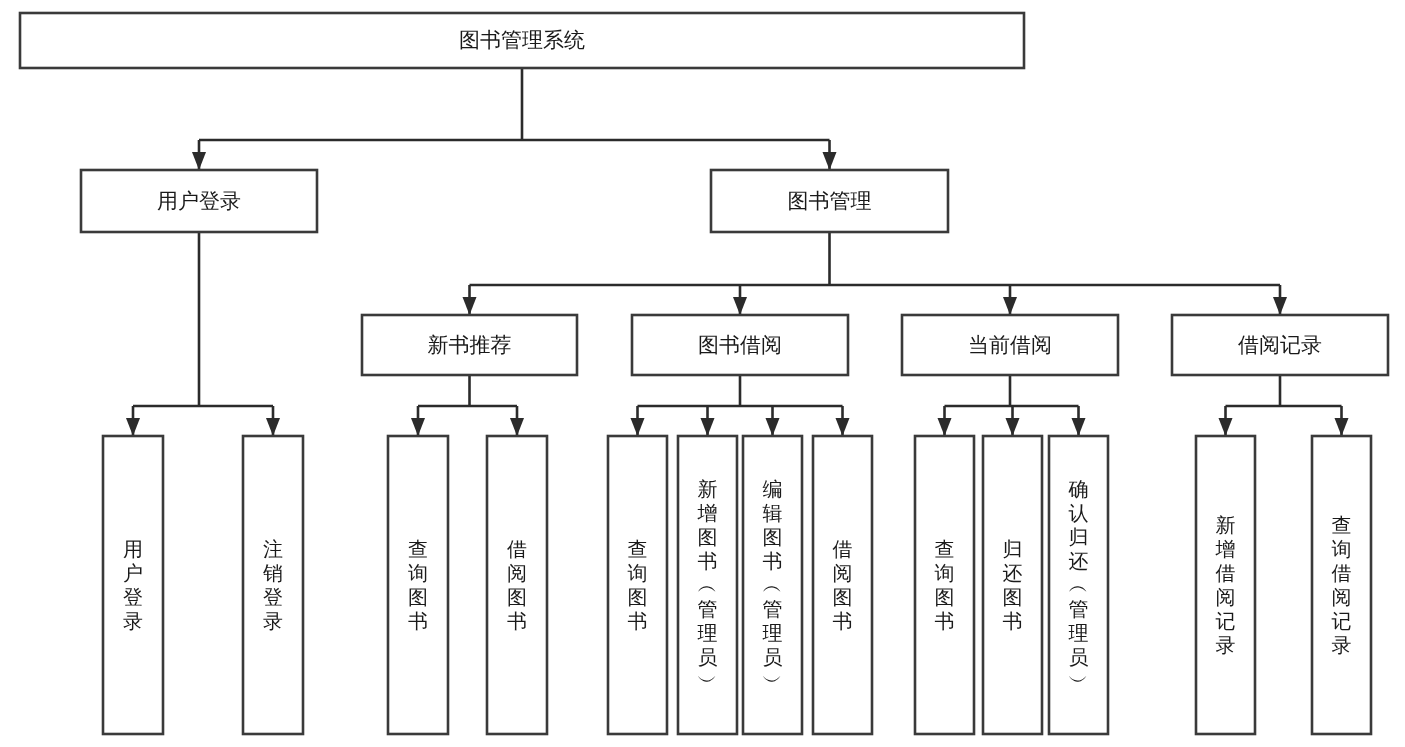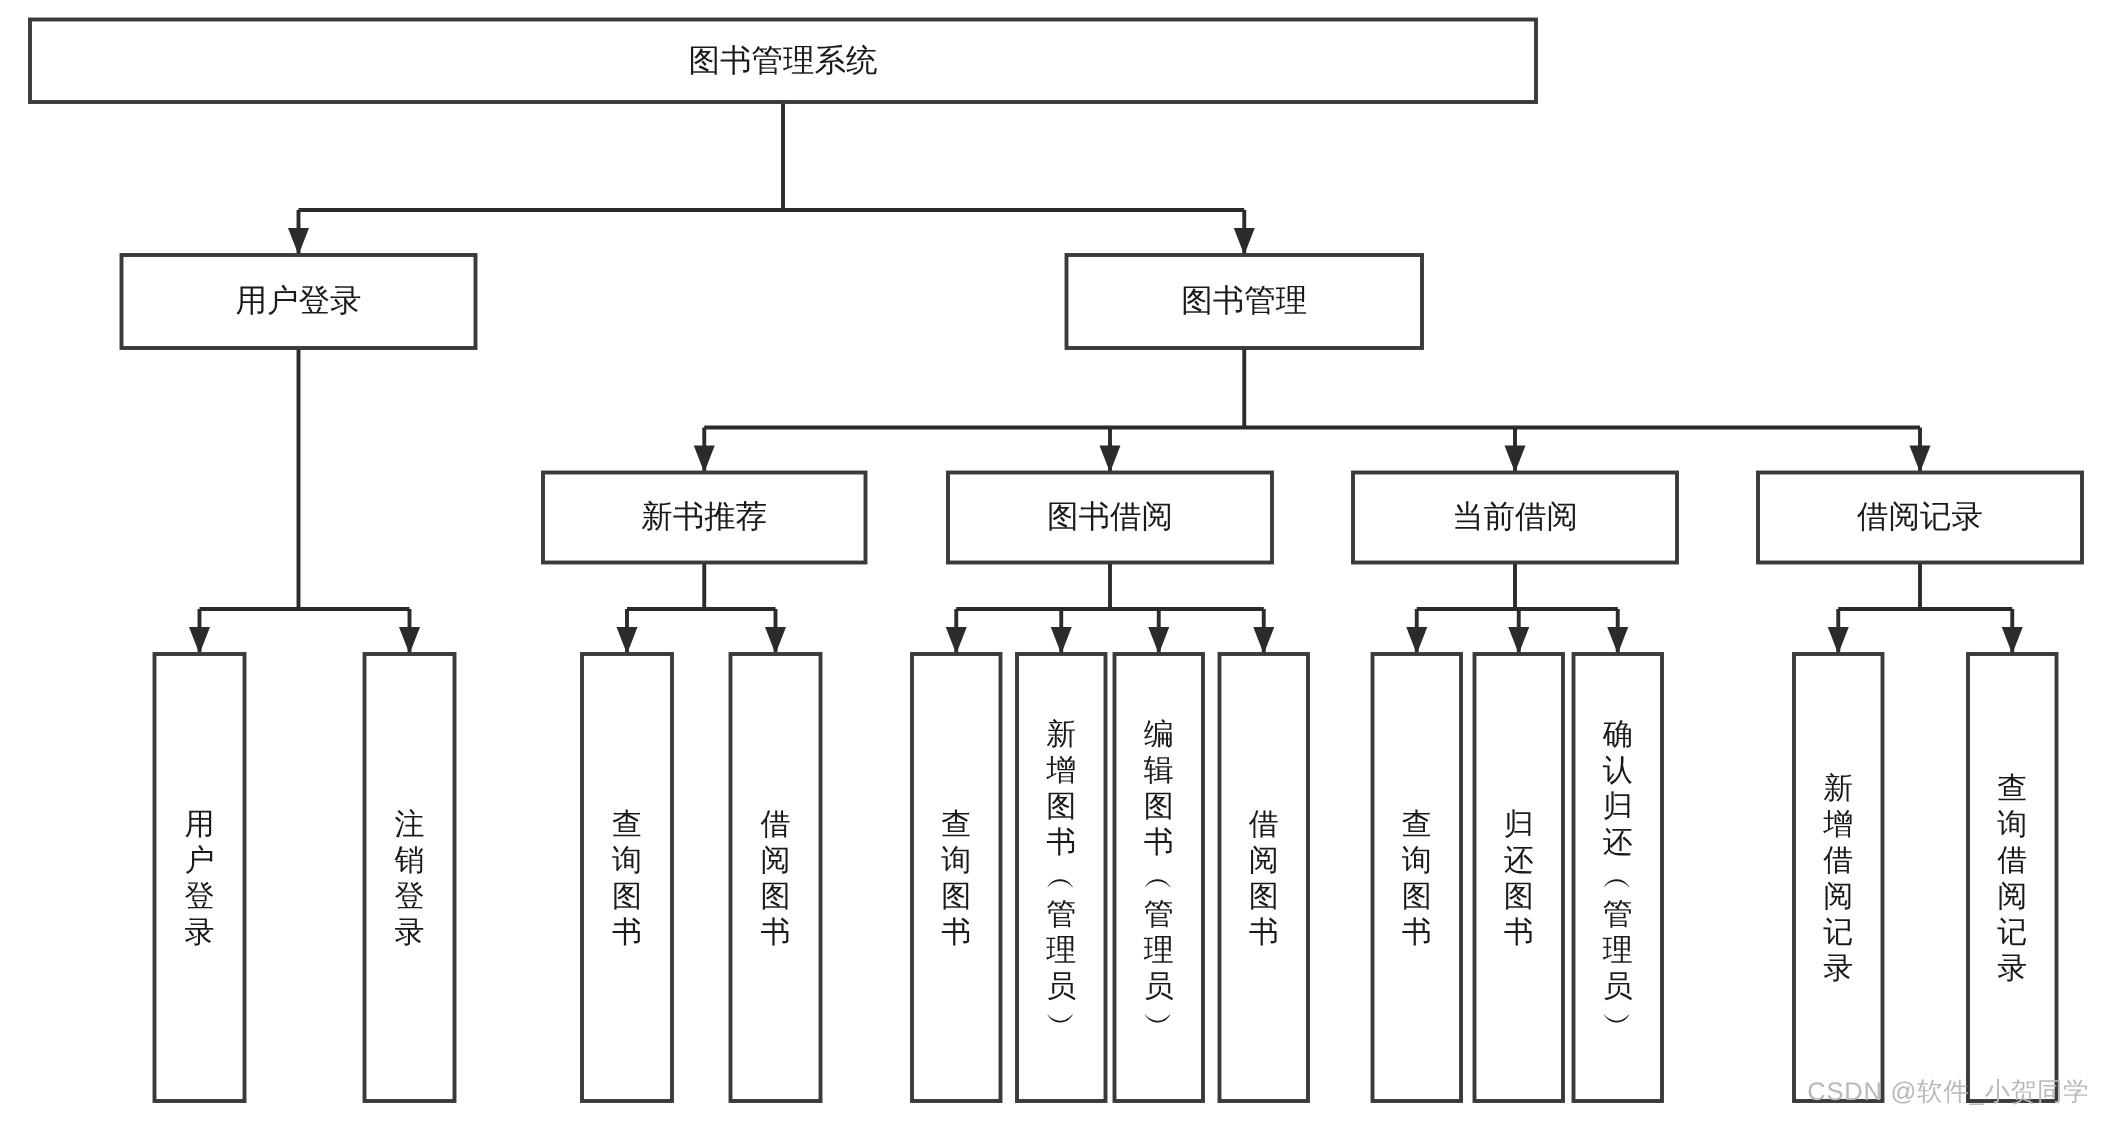--- a/index.html
+++ b/index.html
@@ -201,14 +201,13 @@
         <g>
           <rect x="1196" y="436" width="59" height="298" class="node-box"></rect>
           <text x="1225.5" y="532" class="node-label-v"><tspan x="1225.5" dy="0">新</tspan><tspan x="1225.5" dy="24">增</tspan><tspan x="1225.5" dy="24">借</tspan><tspan x="1225.5" dy="24">阅</tspan><tspan x="1225.5" dy="24">记</tspan><tspan x="1225.5" dy="24">录</tspan></text>
         </g>
         <g>
           <rect x="1312" y="436" width="59" height="298" class="node-box"></rect>
           <text x="1341.5" y="532" class="node-label-v"><tspan x="1341.5" dy="0">查</tspan><tspan x="1341.5" dy="24">询</tspan><tspan x="1341.5" dy="24">借</tspan><tspan x="1341.5" dy="24">阅</tspan><tspan x="1341.5" dy="24">记</tspan><tspan x="1341.5" dy="24">录</tspan></text>
         </g>
       </g>
   </svg>
-  <div class="watermark">CSDN @软件_小贺同学</div>
 </div>
 
 </body></html>

